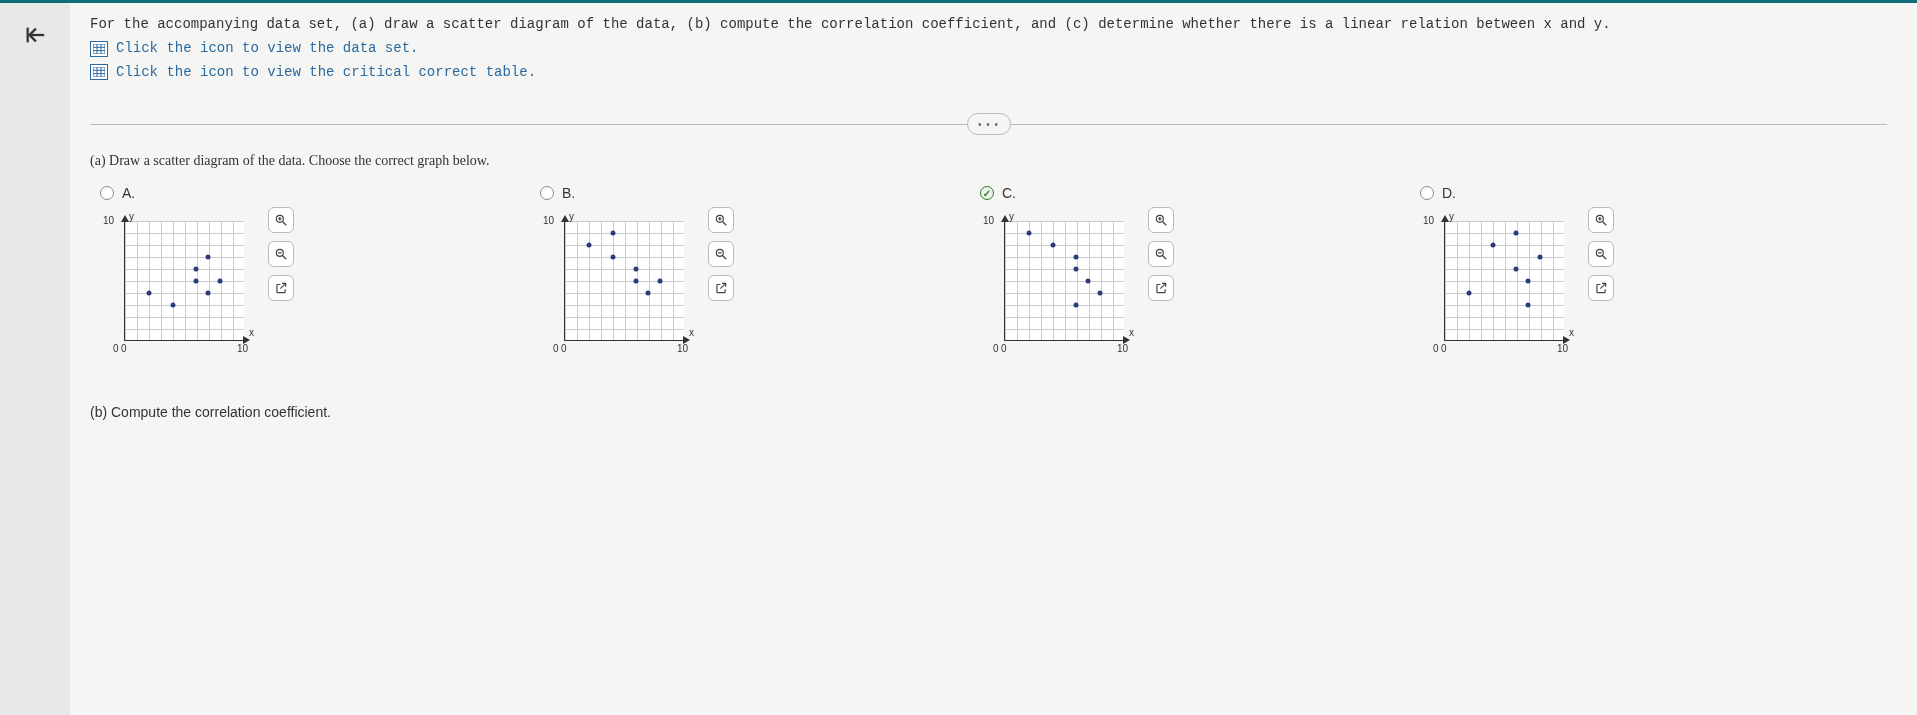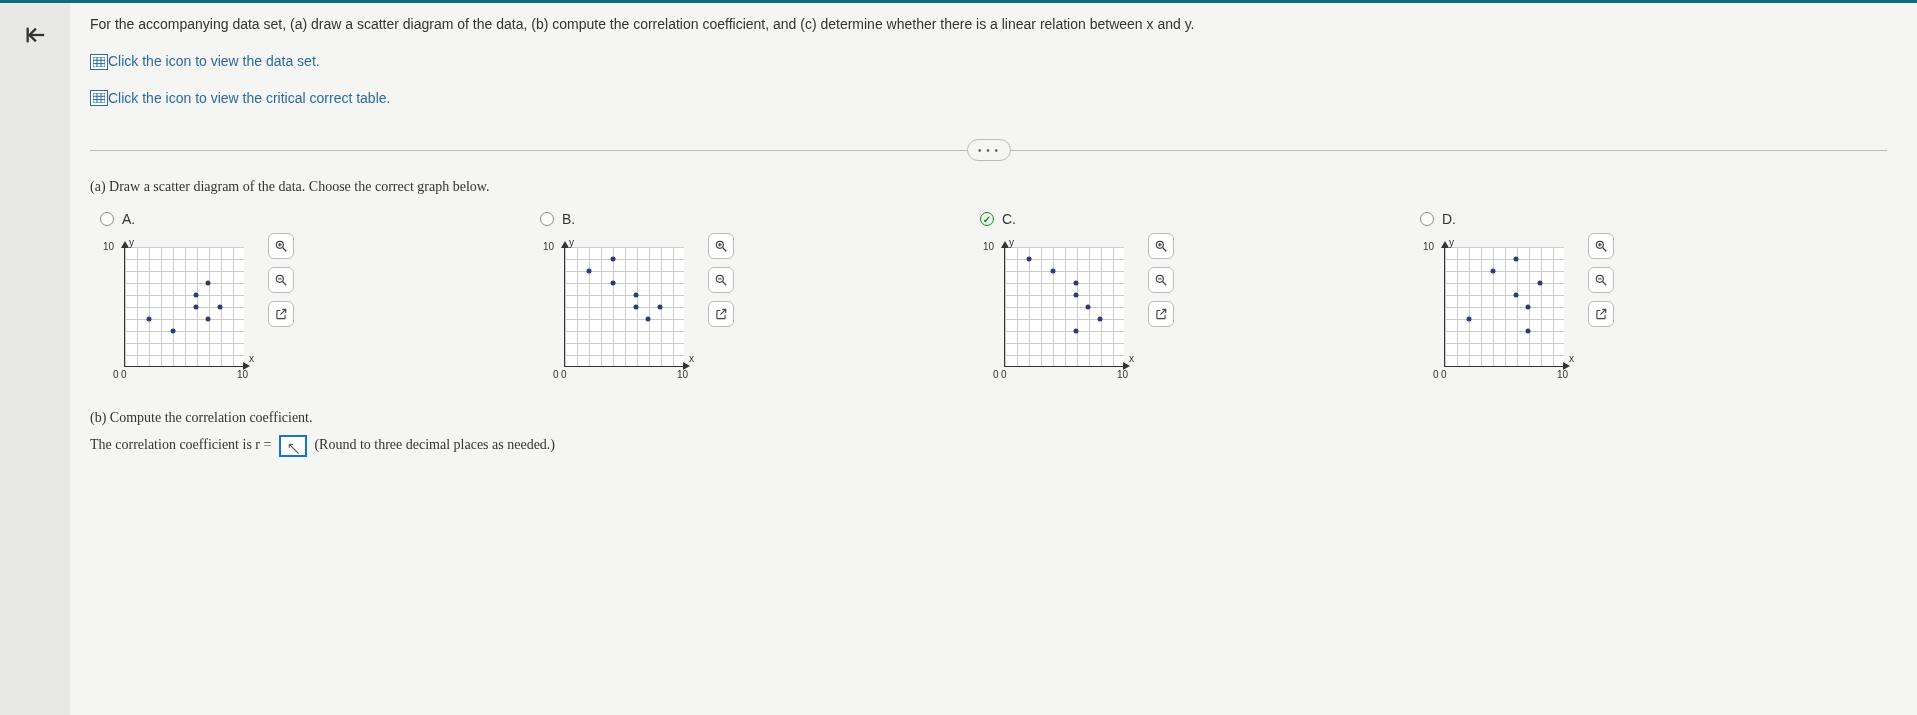--- a/index.html
+++ b/index.html
@@ -28,22 +28,23 @@
     cursor: pointer;
     color: #333;
   }
   .main {
     position: absolute;
     left: 90px; right: 30px; top: 10px;
   }
   .intro {
     line-height: 1.7;
     margin-bottom: 18px;
-  }
-  .row { display: flex; align-items: center; margin-top: 13px; }
+    font-family: Liberation Mono, monospace;
+  }
+  .row { display: flex; align-items: center; gap: 8px; margin-top: 0; }
   .grid-icon {
     width: 18px; height: 16px;
     display: inline-flex; align-items: center; justify-content: center;
     border: 1px solid #2a6aa0;
     background: #fff;
     cursor: pointer;
     color: #2a6aa0;
   }
   .link-text { color: #2a6aa0; cursor: pointer; }
   .hr-wrap {
@@ -168,23 +169,22 @@
   .tool-btn {
     width: 26px; height: 26px;
     border: 1px solid #bbb;
     border-radius: 6px;
     background: #fff;
     display: flex; align-items: center; justify-content: center;
     cursor: pointer;
     color: #444;
   }
   .part-b {
-    margin-top: 20px;
+    margin-top: 40px;
     line-height: 1.9;
-    font-family: Liberation Serif, serif;
   }
   .inline-input {
     display: inline-block;
     width: 28px; height: 22px;
     border: 2px solid #1a73c9;
     background: #fff;
     vertical-align: middle;
     margin: 0 4px;
     position: relative;
   }
@@ -453,26 +453,15 @@
               </svg>
           </div>
         </div>
       </div>
     </div>
 
   </div>
 
   <div class="part-b">
     <div>(b) Compute the correlation coefficient.</div>
-    <div>
-      <span>The correlation coefficient is r =</span>
-      <span class="inline-input">
-        <svg class="cursor-icn" width="14" height="14" viewBox="0 0 24 24" fill="none" stroke="currentColor" stroke-width="2">
-          <path d="M4 4l16 16"></path>
-            <path d="M4 4v6"></path>
-            <path d="M4 4h6"></path>
-        </svg>
-      </span>
-      <span>(Round to three decimal places as needed.)</span>
-    </div>
   </div>
 
 </div>
 
 </body></html>

